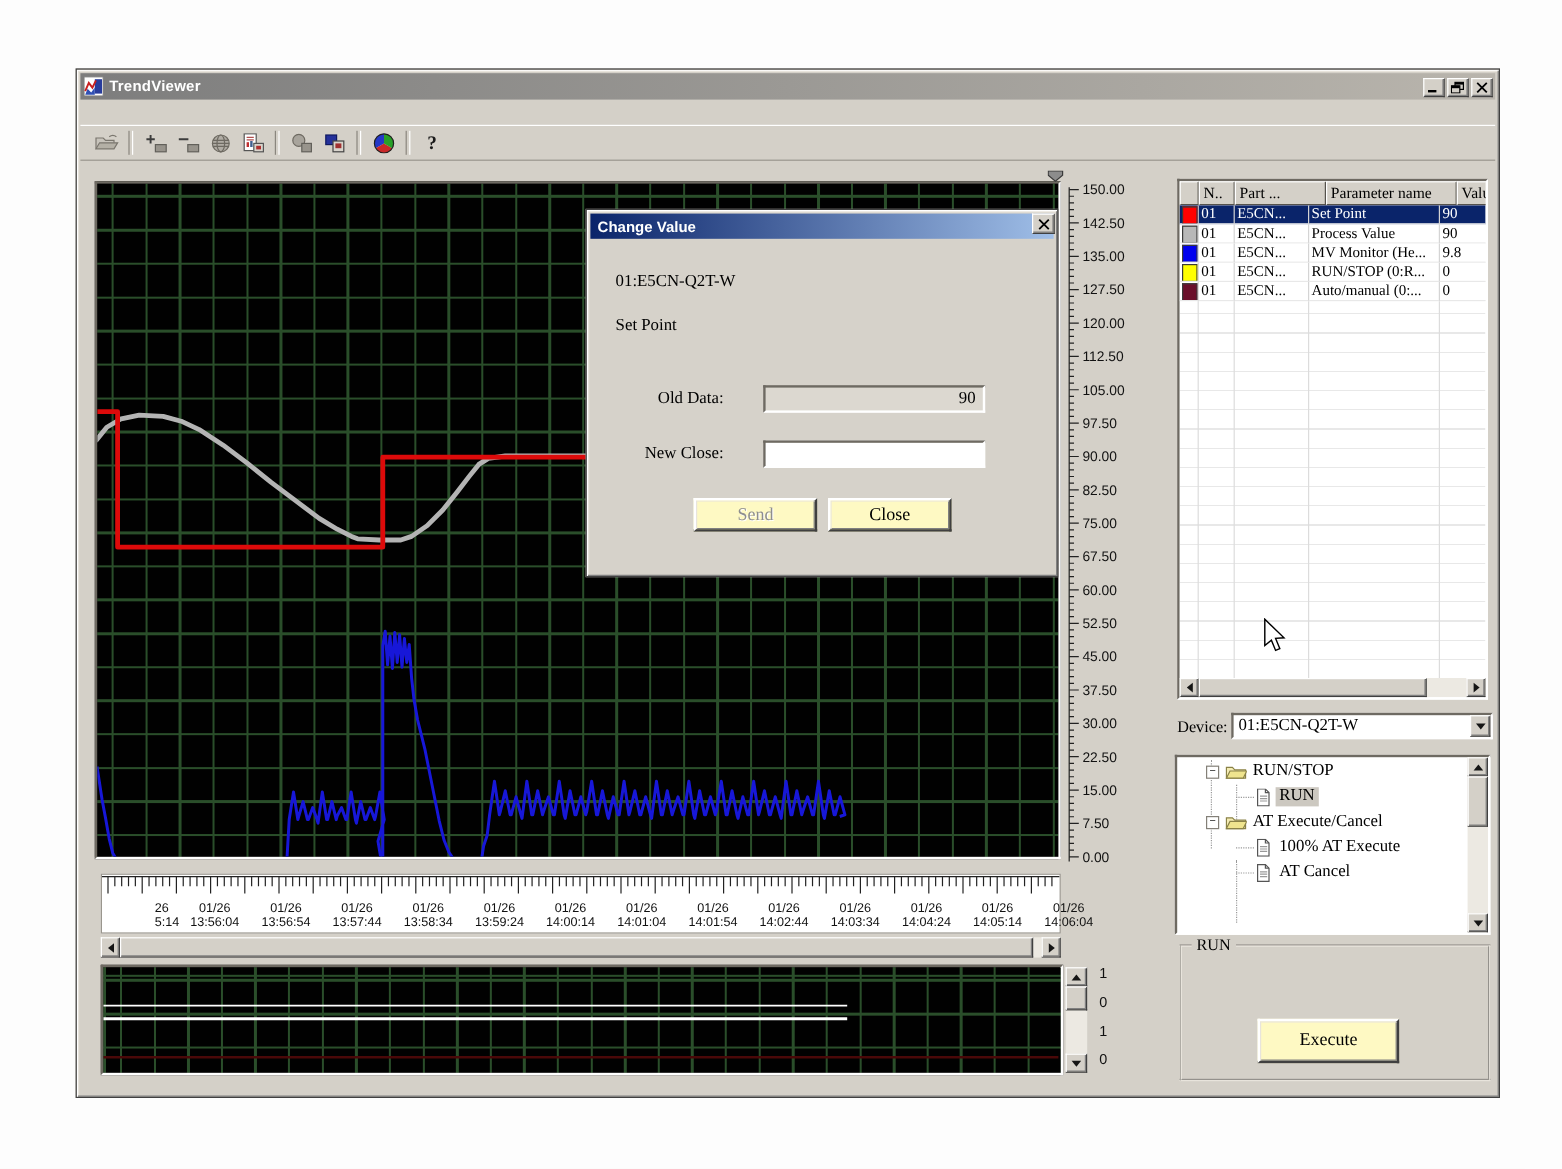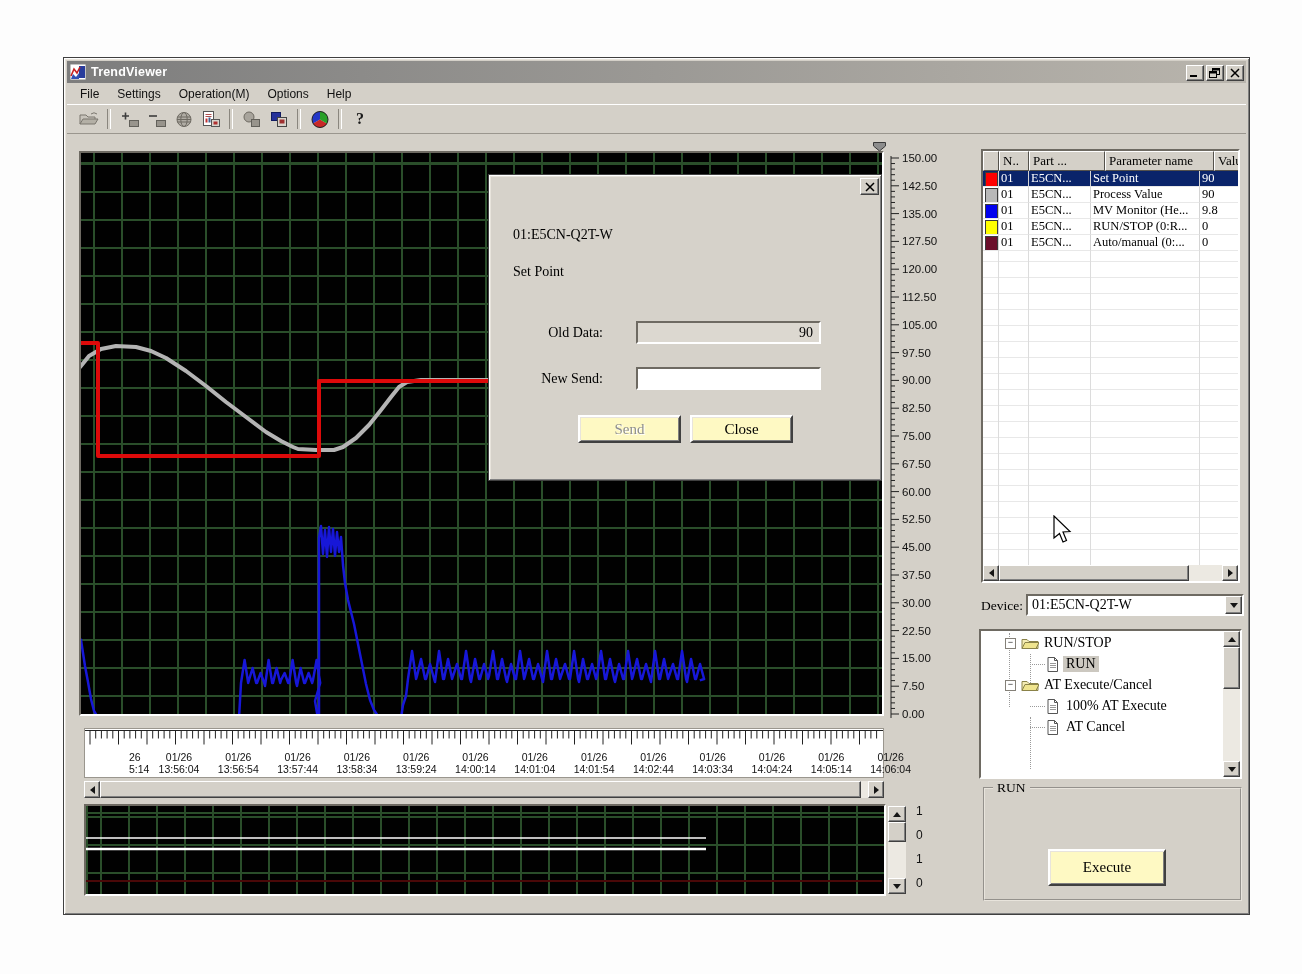--- a/index.html
+++ b/index.html
@@ -146,27 +146,20 @@
             </svg>
           </div>
         <div class="win-btn">
             <svg width="12" height="10">
               <path d="M2 1 L10 9 M10 1 L2 9" stroke="#000" stroke-width="1.5"></path>
             </svg>
           </div>
       </div>
     </div>
 
-    <div id="menubar">
-        <div class="menu-item">File</div>
-        <div class="menu-item">Settings</div>
-        <div class="menu-item">Operation(M)</div>
-        <div class="menu-item">Options</div>
-        <div class="menu-item">Help</div>
-      </div>
     <div id="toolbar">
         <div class="tb-btn">
           <svg width="22" height="17">
             <path d="M2 13 V4 h6 l2 2 h7 v2" fill="#c8c4bc" stroke="#7a766e"></path>
             <path d="M2 13 L5 8 h15 l-3 5 z" fill="#b4b0a6" stroke="#7a766e"></path>
             <path d="M13 3 q3 -2.5 6 0" fill="none" stroke="#7a766e"></path>
           </svg>
         </div>
         <div class="tb-sep"></div>
         <div class="tb-btn">
@@ -739,30 +732,33 @@
           </div>
       </div>
     </div>
 
     <div id="run-group">
       <span id="run-legend">RUN</span>
       <div id="execute-btn" class="btn95">Execute</div>
     </div>
 
     <div id="dialog">
+      <div id="dlg-title">
+        <span>Change Value</span>
+      </div>
       <div id="dlg-close" class="win-btn" style="position:absolute;">
         <svg width="12" height="10">
             <path d="M2 1 L10 9 M10 1 L2 9" stroke="#000" stroke-width="1.5"></path>
           </svg>
       </div>
       <div class="dlg-text" style="left:24px;top:52px;">01:E5CN-Q2T-W</div>
       <div class="dlg-text" style="left:24px;top:89px;">Set Point</div>
       <div class="dlg-text dlg-lab" style="top:150px;">Old Data:</div>
       <div id="old-field">90</div>
-      <div class="dlg-text dlg-lab" style="top:196px;">New Send:</div>
+      <div class="dlg-text dlg-lab" style="top:196px;">New Close:</div>
       <input id="new-field" value="" style="">
       <div id="send-btn" class="btn95">Send</div>
       <div id="close-btn" class="btn95">Close</div>
     </div>
 
   </div>
 
   <svg id="cursor" width="20" height="30">
     <path d="M2 1 L2 23 L7.5 18.5 L11 27 L14.5 25.5 L11 17 L18 16.5 Z" fill="#fff" stroke="#000" stroke-width="1.2"></path>
   </svg>

